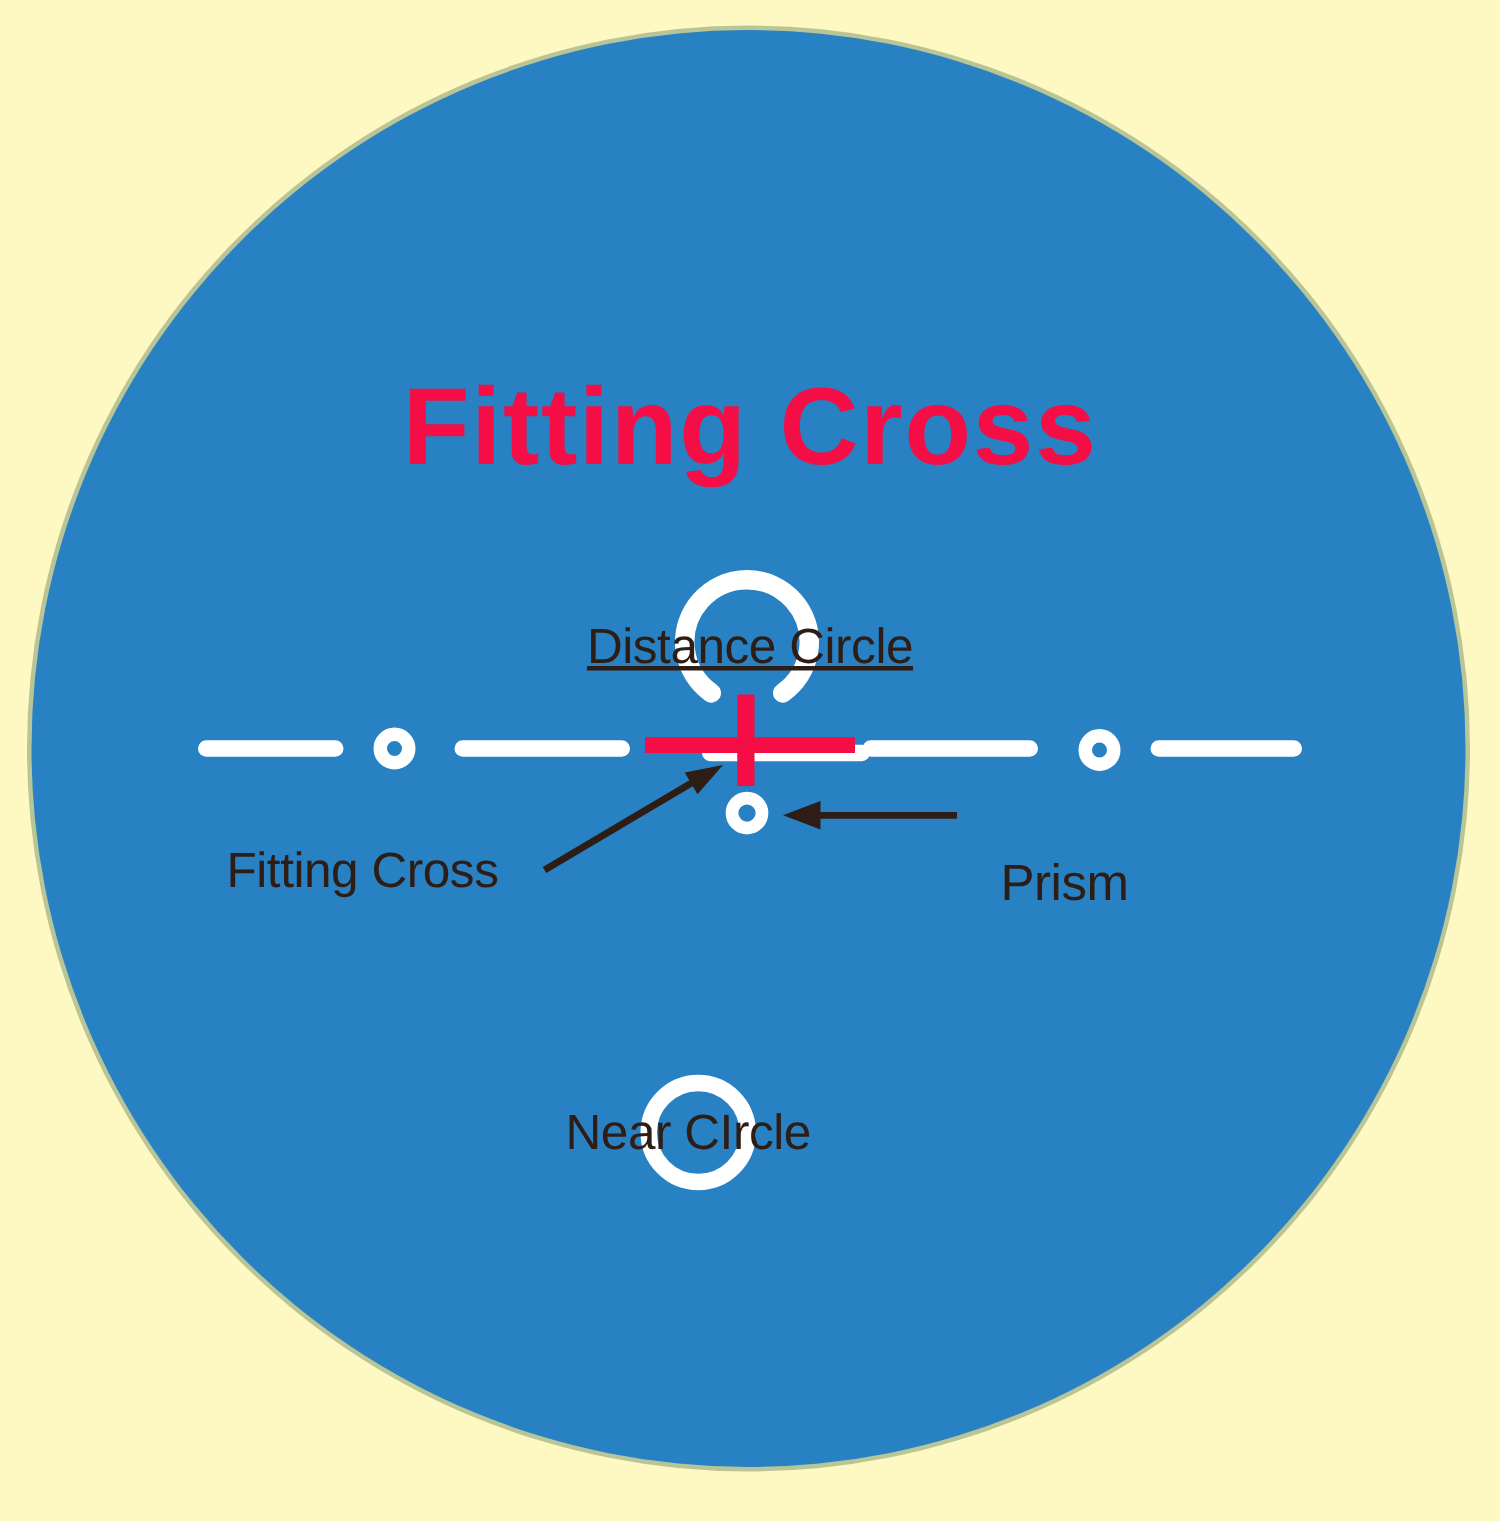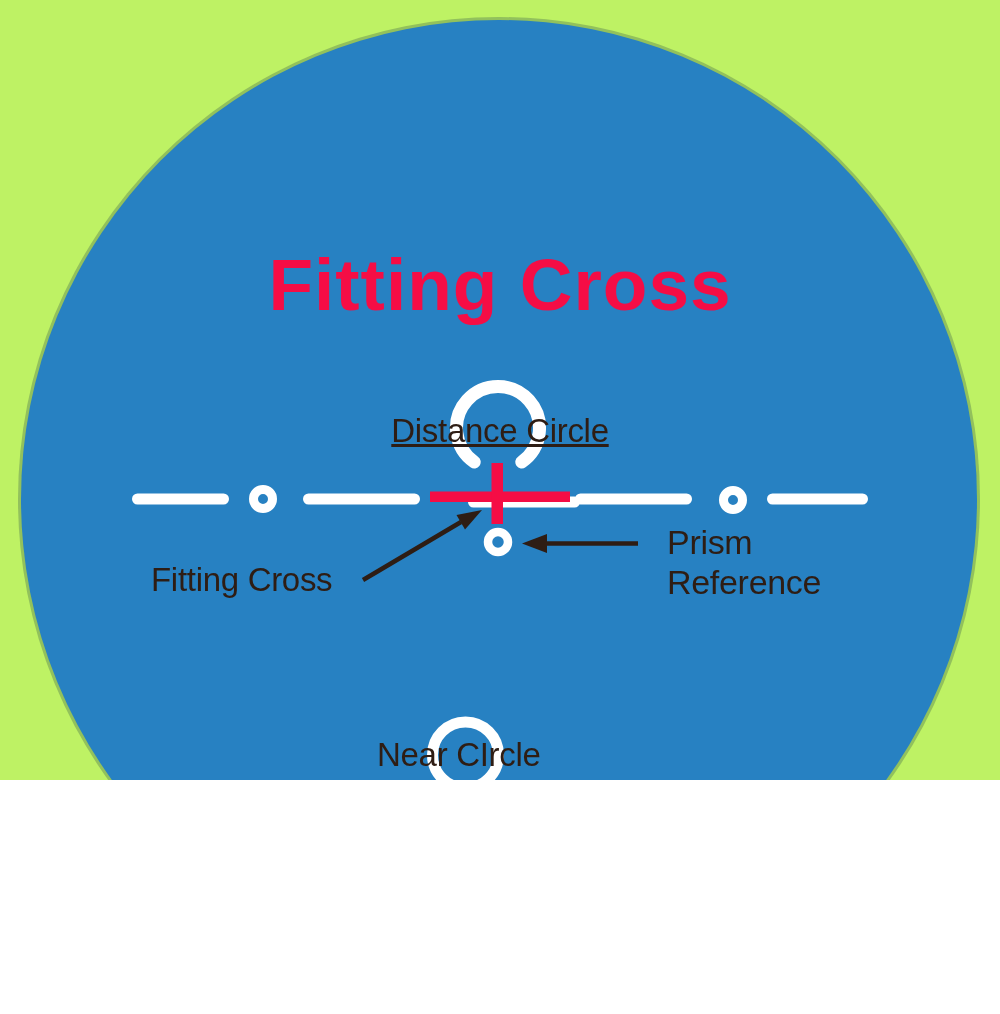--- a/index.html
+++ b/index.html
@@ -4,22 +4,22 @@
 <style>
   html, body {
     margin: 0;
     padding: 0;
     background: #ffffff;
     font-family: "Liberation Sans", sans-serif;
   }
   .stage {
     position: relative;
     width: 1000px;
-    height: 780px;
-    background: #bef264;
+    height: 1014px;
+    background: #fef9c3;
     overflow: hidden;
   }
   
   .lens-disc {
     position: absolute;
     left: 21px;
     top: 20px;
     width: 956px;
     height: 958px;
     border-radius: 50%;
@@ -64,21 +64,21 @@
     left: 151px;
     top: 561px;
   }
   .label-prism {
     left: 667px;
     top: 522px;
     font-size: 34px;
     line-height: 40px;
     white-space: normal;
   }
-  .label-prism span { display: block; }
+  .label-prism span { display: block; margin-top: 47px; }
   .label-near {
     left: 377px;
     top: 736px;
   }
 </style>
 </head>
 <body>
 
 <div class="stage">
 
@@ -119,18 +119,17 @@
       <polygon points="522,543.5 547,534 547,553" style="fill:var(--label-dark,#2E1D14)"></polygon>
     </g>
   </svg>
 
   <div class="diagram-label label-distance">Distance Circle</div>
 
   <div class="diagram-label label-fitting">Fitting Cross</div>
 
   <div class="diagram-label label-prism">
     <span>Prism</span>
-    <span>Reference</span>
   </div>
 
   <div class="diagram-label label-near">Near CIrcle</div>
 
 </div>
 
 </body></html>

